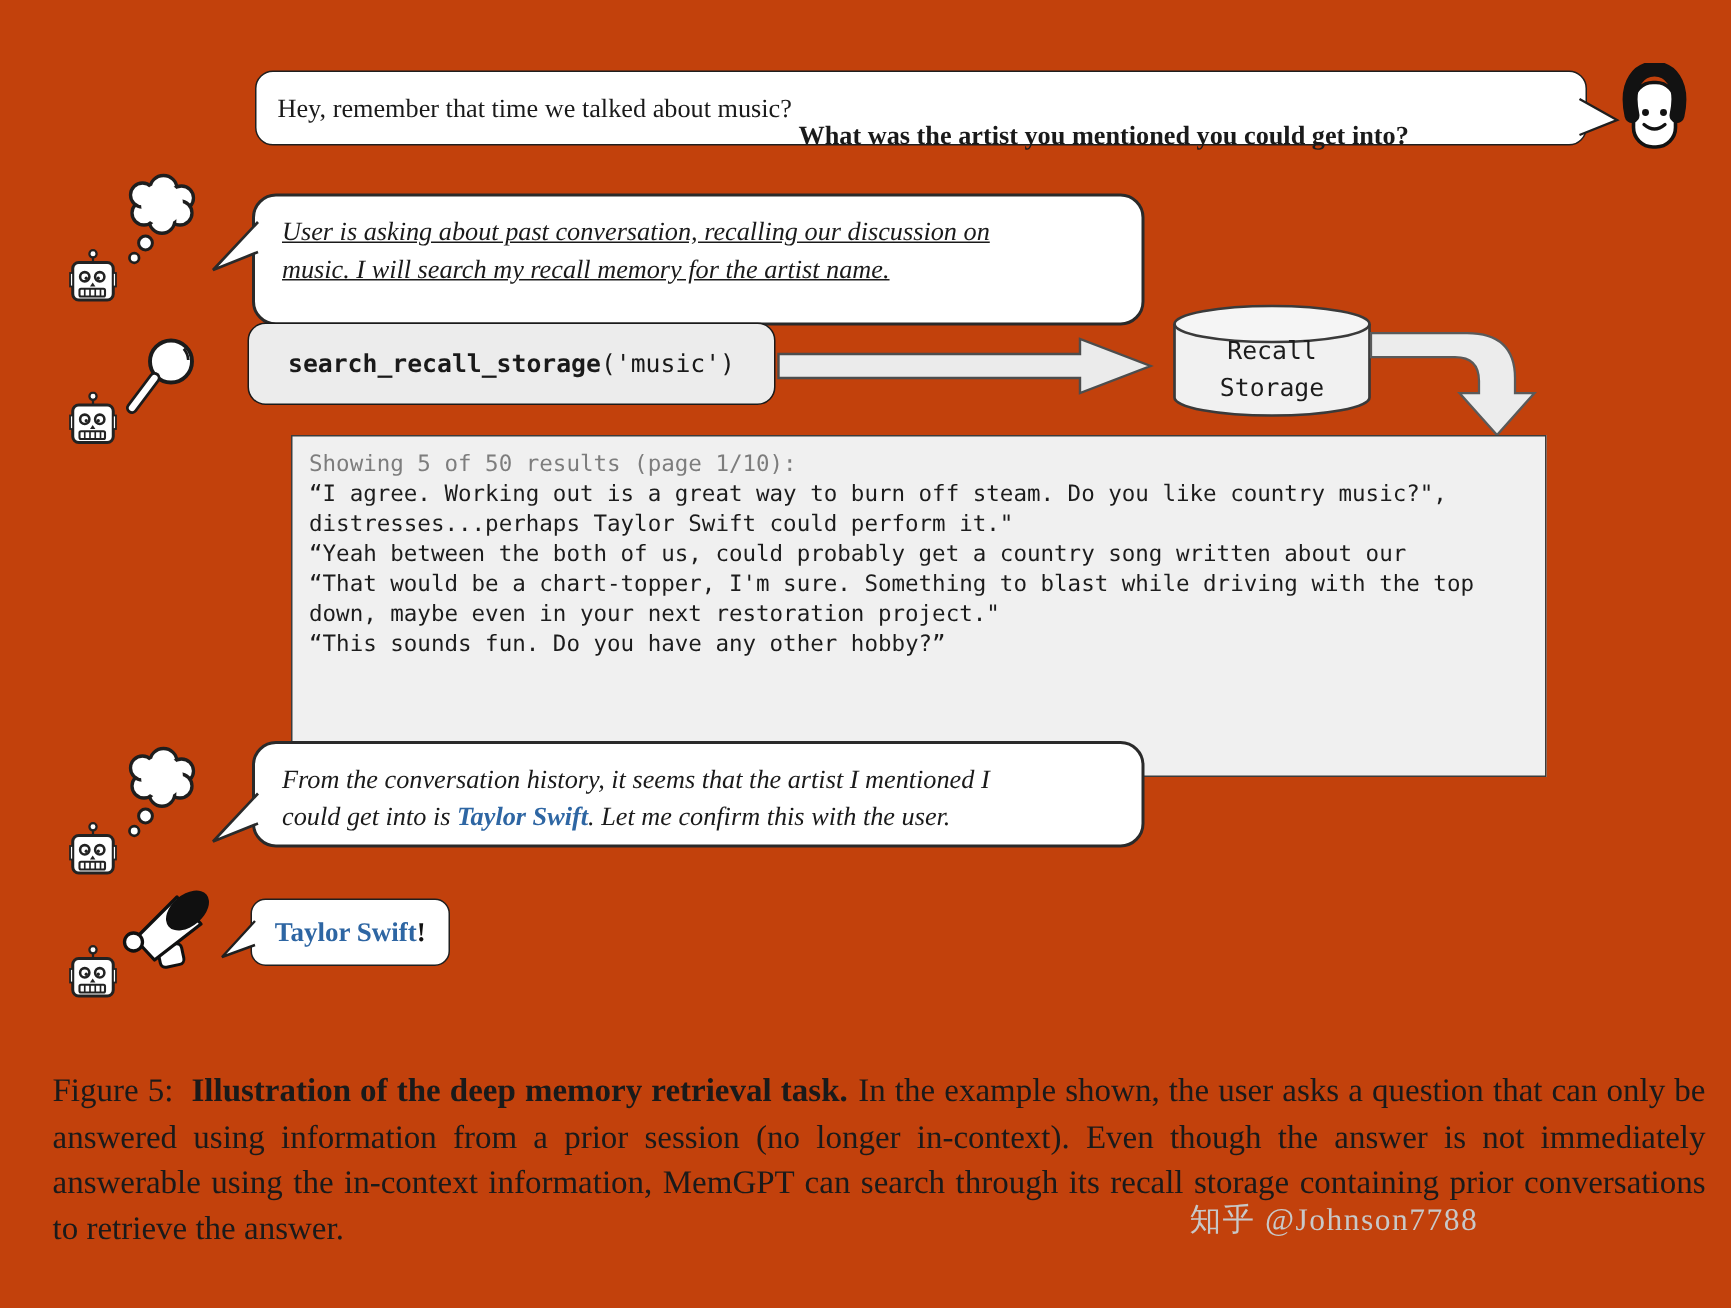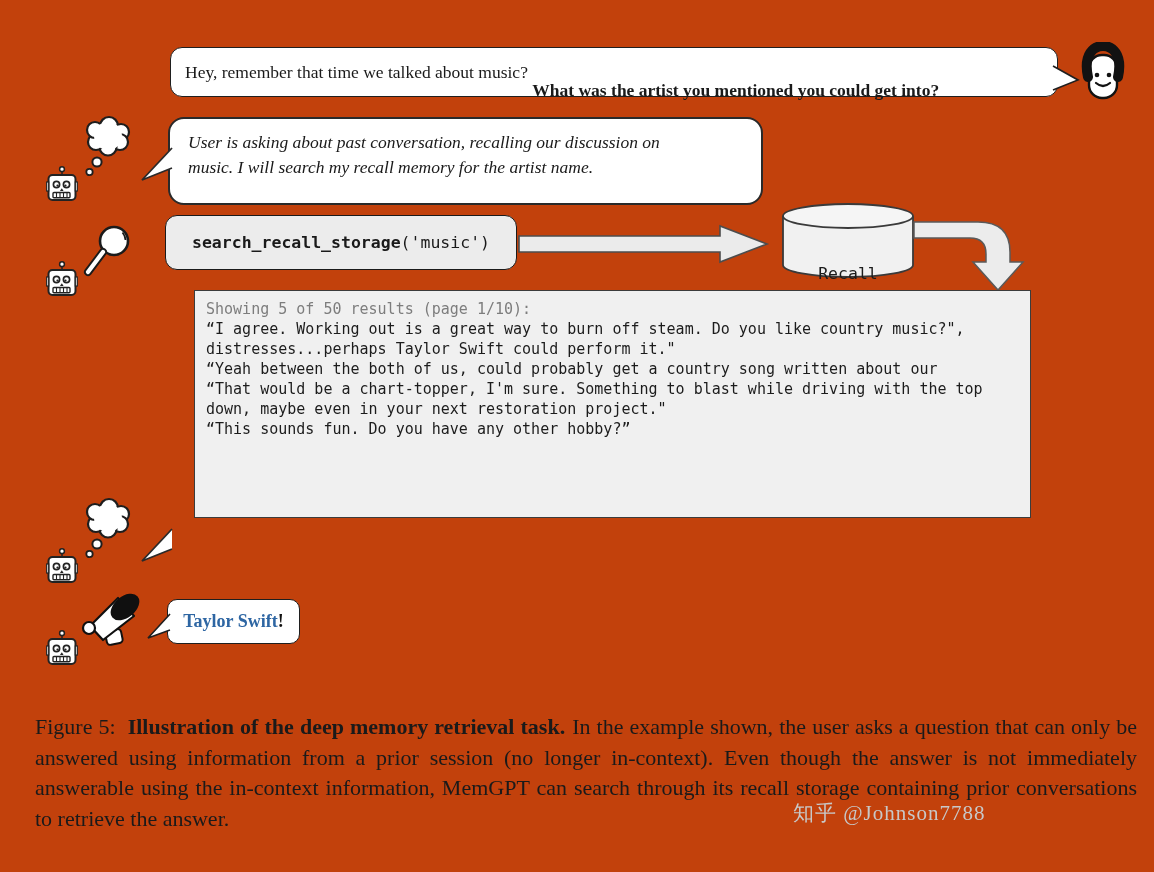--- a/index.html
+++ b/index.html
@@ -8,21 +8,21 @@
   svg{display:block;}
   .abs{position:absolute;}
 
   
   .bubble{position:absolute;background:#fff;border:1.6px solid #1f1f1f;border-radius:12px;box-sizing:border-box;}
   .user-bubble{left:170px;top:47px;width:888px;height:50px;display:flex;align-items:center;
                padding:0 14px;font-size:17.5px;white-space:pre;}
   .user-bubble b{font-weight:bold;margin-top:36px;}
   .thought{border-width:2px;border-color:#2a2a2a;border-radius:16px;width:595px;left:168px;
            font-style:italic;font-size:17.5px;line-height:25px;padding:11px 0 0 18px;}
-  .thought-1{top:117px;height:88px;}
+  .thought-1{top:129px;height:88px;text-decoration:underline;}
   .thought-2{top:494px;height:71px;}
   .speech-small{left:167px;top:599px;width:133px;height:45px;border-radius:10px;
                 display:flex;align-items:center;justify-content:center;font-size:18px;font-weight:bold;}
   .blue{color:var(--blue);}
   .speech-small .excl{color:#111;}
 
   
   .code-box{position:absolute;left:165px;top:215px;width:350px;height:53px;background:#ececec;
             border:1.7px solid #1a1a1a;border-radius:12px;display:flex;align-items:center;justify-content:center;
             font-family:"DejaVu Sans Mono",monospace;font-size:16.5px;white-space:pre;}
@@ -30,21 +30,21 @@
 
   
   .results{position:absolute;left:194px;top:290px;width:837px;height:228px;background:#f0f0f0;
            border:1.5px solid #3c3c3c;box-sizing:border-box;padding:8px 0 0 11px;}
   .r-line{white-space:pre;font-family:"DejaVu Sans Mono",monospace;font-size:15px;line-height:20px;color:#1c1c1c;}
   .s-m{color:#7d7d7d;}
   .s-b{color:var(--blue);font-weight:bold;}
 
   
   .storage-label{position:absolute;left:782px;top:221px;width:132px;text-align:center;
-                 font-family:"DejaVu Sans Mono",monospace;font-size:16.5px;line-height:25px;color:#1c1c1c;margin-top:40px;}
+                 font-family:"DejaVu Sans Mono",monospace;font-size:16.5px;line-height:25px;color:#1c1c1c;}
 
   
   .caption{position:absolute;left:35px;top:712px;width:1102px;font-size:22px;line-height:30.6px;
            text-align:justify;z-index:2;}
   .cap-label{margin-right:12px;}
   .cap-bold{font-weight:bold;margin-right:7px;}
 
   .watermark{position:absolute;left:793px;top:799px;font-family:Liberation Serif, serif;
              font-size:21px;color:#c8c8c8;z-index:1;letter-spacing:1px;white-space:nowrap;}
 </style>
@@ -180,20 +180,24 @@
         <circle cx="36" cy="28" r="8"></circle>
       <circle cx="24" cy="33" r="8.5"></circle>
         <circle cx="12" cy="28" r="8"></circle>
         <circle cx="11" cy="16" r="8"></circle>
     </g>
     <circle cx="24" cy="22" r="14" fill="#fff"></circle>
     <circle cx="13" cy="48" r="4.6" fill="#fff" stroke="#1e1e1e" stroke-width="2"></circle>
     <circle cx="5.5" cy="58" r="3.2" fill="#fff" stroke="#1e1e1e" stroke-width="1.8"></circle>
   </svg>
 
+  <div class="bubble thought thought-2">
+    <div>From the conversation history, it seems that the artist I mentioned I</div>
+    <div><span>could get into is </span><b class="blue">Taylor Swift</b><span>. Let me confirm this with the user.</span></div>
+  </div>
   <svg class="abs" style="left:140px;top:527px;" width="34" height="36">
     <path d="M32 2 L2 34 L32 22 Z" fill="#fff"></path>
     <path d="M32 2 L2 34 L32 22" fill="none" stroke="#2a2a2a" stroke-width="1.8"></path>
   </svg>
 
   <svg class="abs" style="left:46px;top:630px;" width="32" height="36" viewBox="0 0 32 36">
     <circle cx="16" cy="3.2" r="2.4" fill="#fff" stroke="#222" stroke-width="1.5"></circle>
     <line x1="16" y1="5.6" x2="16" y2="9" stroke="#222" stroke-width="1.5"></line>
     <rect x="2.5" y="9" width="27" height="25" rx="4" fill="#fff" stroke="#222" stroke-width="2"></rect>
     <rect x="0.7" y="16" width="2" height="9" fill="#fff" stroke="#222" stroke-width="1.2"></rect>

